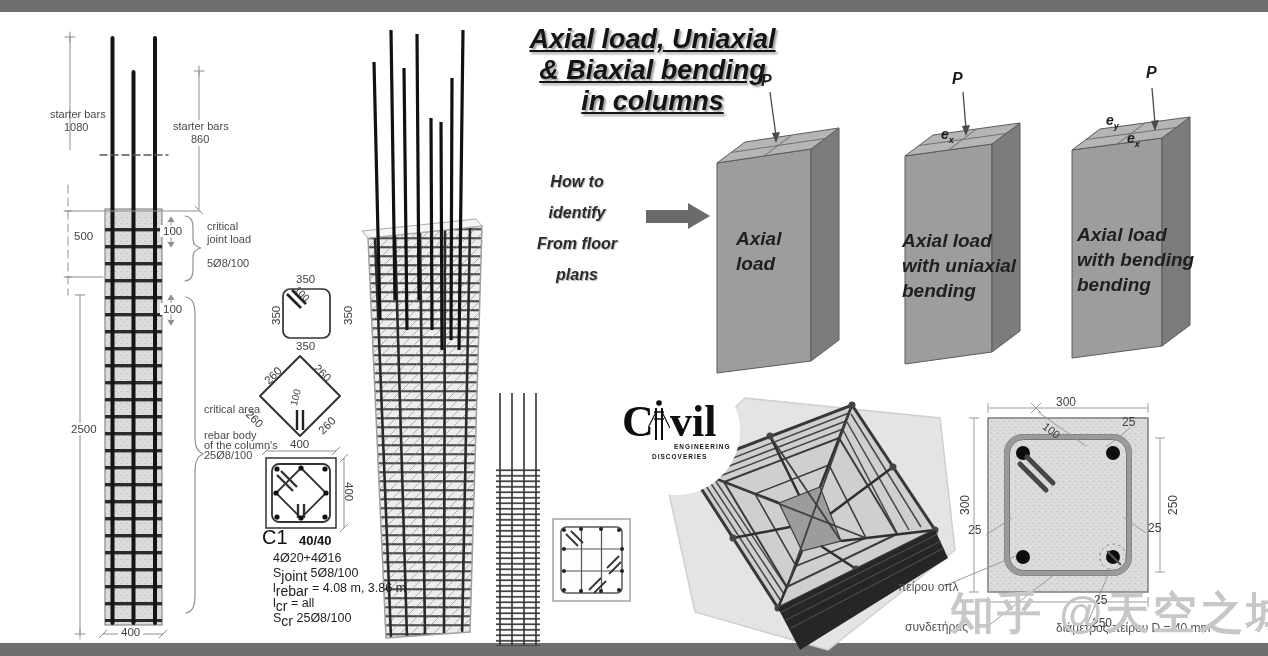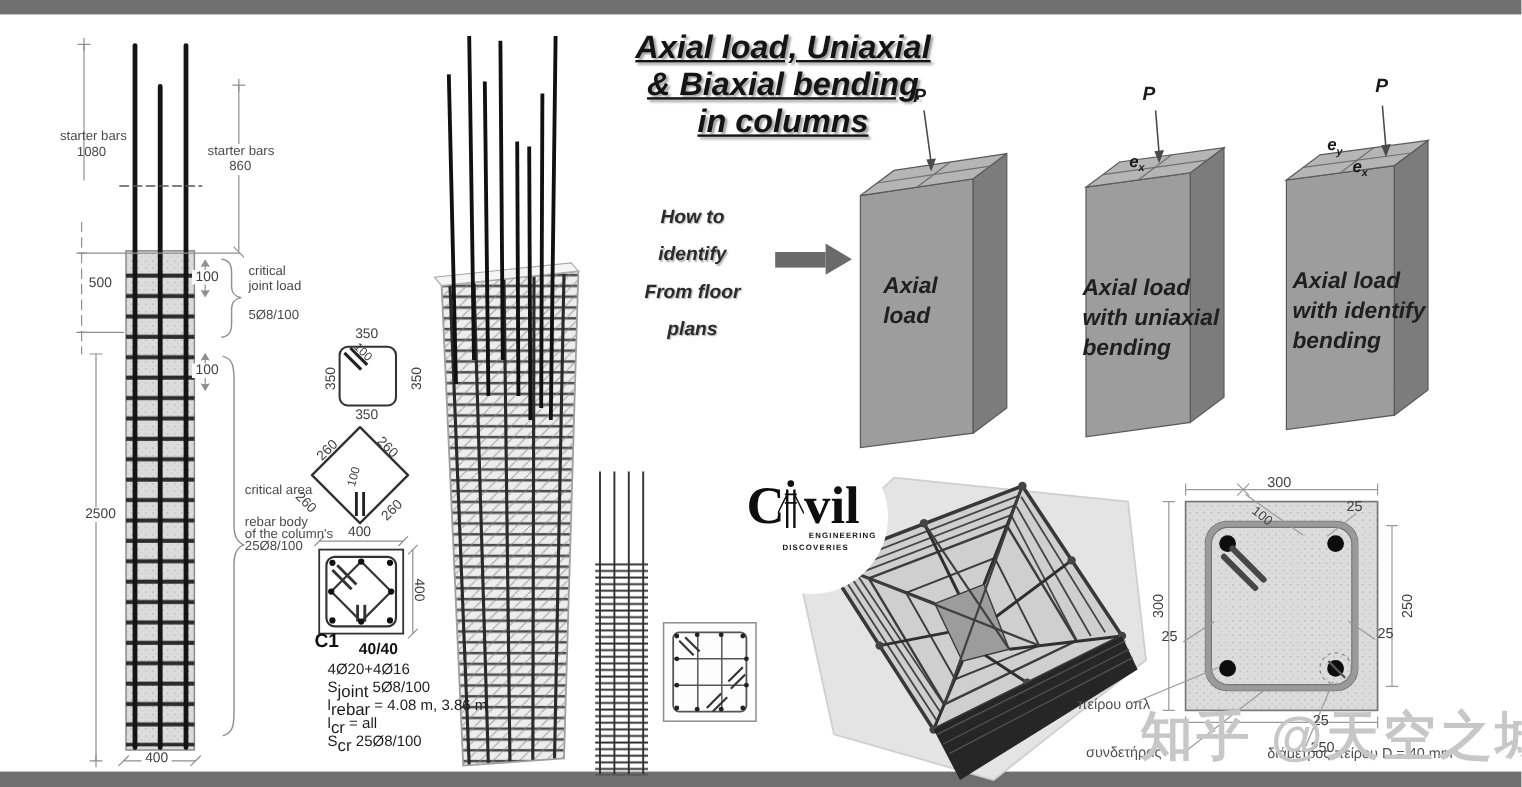--- a/index.html
+++ b/index.html
@@ -20,21 +20,21 @@
     text-decoration:underline;text-shadow:2px 2px 2px #9f9f9f;line-height:31px;white-space:nowrap}
   .howto-line{font-size:16px;font-style:italic;font-weight:600;color:#2b2b2b;
     text-shadow:1px 1px 1px #b5b5b5;line-height:31px;white-space:nowrap}
   .gray-arrow{display:flex;align-items:center}
   .arrow-body{width:42px;height:13px;background:#6a6a6a}
   .arrow-head{width:0;height:0;border-left:22px solid #6a6a6a;border-top:13px solid transparent;border-bottom:13px solid transparent}
   .p-lbl{font-size:16px;font-weight:bold;font-style:italic;color:#1a1a1a;white-space:nowrap}
   .e-lbl{font-size:14px;font-weight:bold;font-style:italic;color:#1a1a1a;white-space:nowrap}
   .e-lbl sub{font-size:9px}
   .block-label div{font-size:19px;font-weight:bold;font-style:italic;color:#1f1f1f;line-height:25px;white-space:nowrap}
-  .c1name{font-size:16px;font-weight:bold;color:#111;white-space:nowrap}
+  .c1name{font-size:20px;font-weight:normal;color:#111;white-space:nowrap}
   .c1size{font-size:13px;font-weight:bold;color:#111;white-space:nowrap}
   .c1line{font-size:12.5px;color:#1d1d1d;line-height:15px;white-space:nowrap}
   .c1line sub{font-size:14px}
   .greek{font-size:12px;color:#4f4f4f;white-space:nowrap}
   .logo-circle{width:128px;height:128px;border-radius:50%;background:#fff}
   .logo-word{font-family:"Liberation Serif",serif;font-weight:bold;font-size:44px;color:#0e0e0e;white-space:nowrap}
   .logo-sub{font-size:6.5px;letter-spacing:1px;font-weight:bold;color:#161616;white-space:nowrap}
   .watermark{font-size:44px;font-weight:bold;color:#c7c7c7;letter-spacing:3px;white-space:nowrap}
 </style>
 </head>
@@ -386,21 +386,21 @@
     <div>Axial</div>
     <div>load</div>
   </div>
   <div class="abs block-label" style="left:902px;top:228px">
     <div>Axial load</div>
     <div>with uniaxial</div>
     <div>bending</div>
   </div>
   <div class="abs block-label" style="left:1077px;top:222px">
     <div>Axial load</div>
-    <div>with identify</div>
+    <div>with bending</div>
     <div>bending</div>
   </div>
 
   <div class="abs logo-circle" style="left:612px;top:367px"></div>
   <div class="abs logo-word" style="left:622px;top:396px">C</div>
   <svg class="abs" style="left:648px;top:400px" width="22" height="40" viewBox="0 0 22 40">
     <circle cx="11" cy="3" r="2.8" fill="#0e0e0e"></circle>
     <line x1="8" y1="8" x2="8" y2="40" stroke="#0e0e0e" stroke-width="2"></line>
     <line x1="14" y1="8" x2="14" y2="40" stroke="#0e0e0e" stroke-width="2"></line>
     <line x1="6" y1="12" x2="16" y2="12" stroke="#0e0e0e" stroke-width="1.5"></line>

